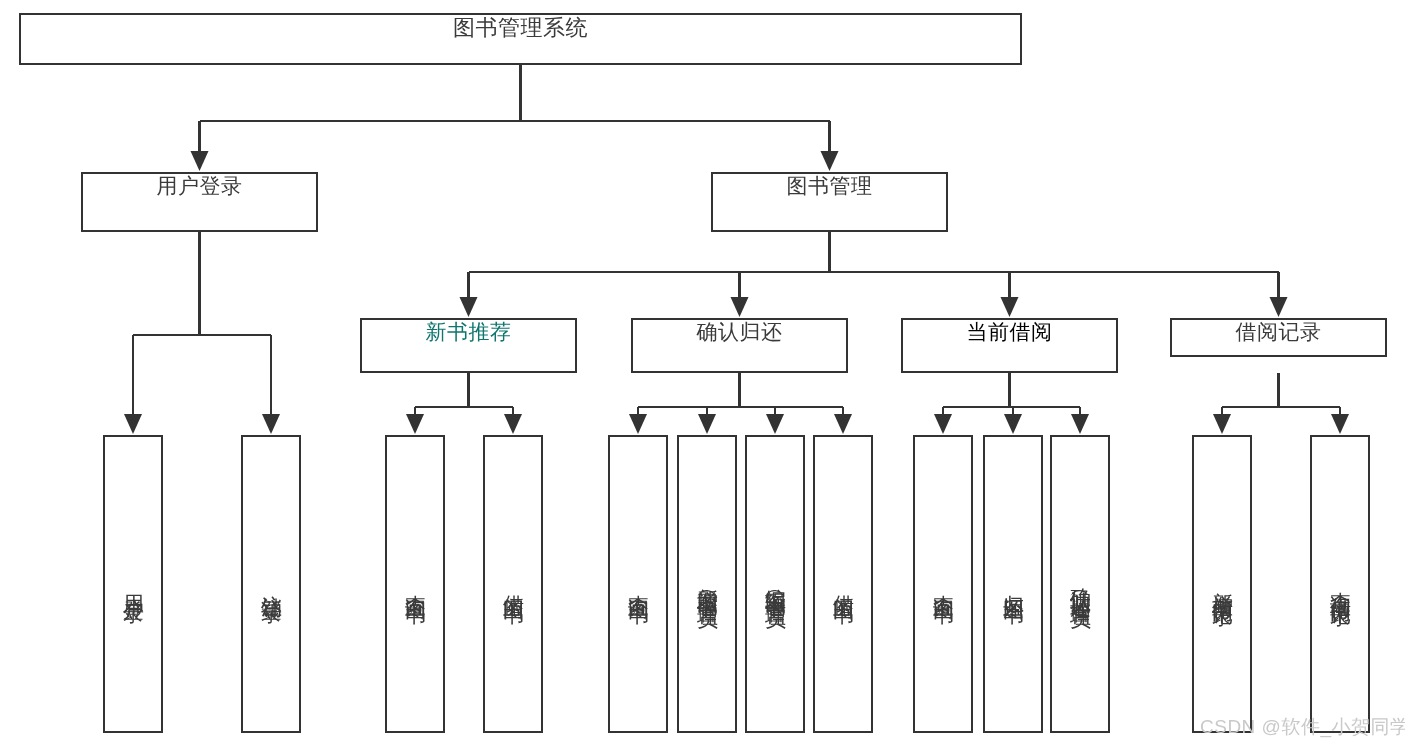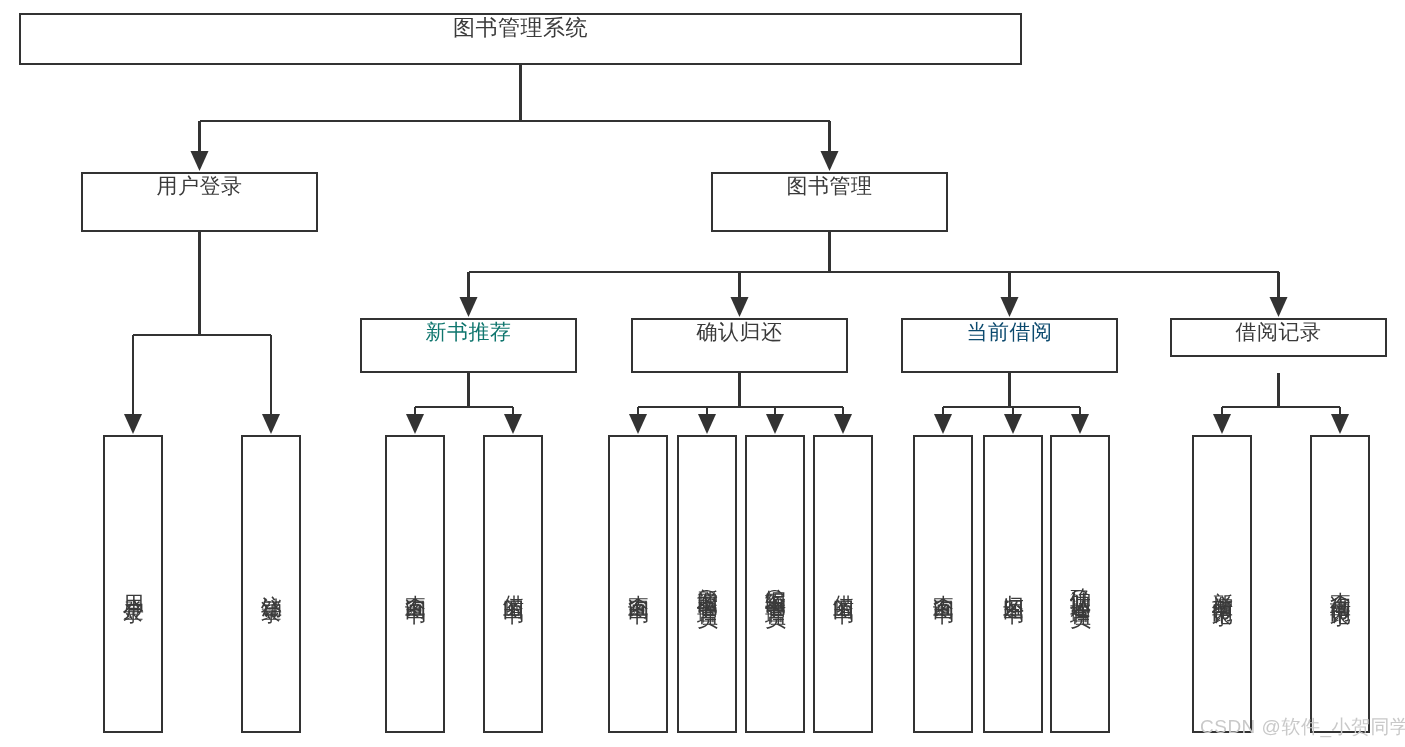--- a/index.html
+++ b/index.html
@@ -130,21 +130,21 @@
       <div class="node" style="left: 711px; top: 172px; width: 237px; height: 60px; border-color: rgb(51, 51, 51); background: rgb(255, 255, 255);">
         <span class="label" style="color: rgb(58, 58, 58);">图书管理</span>
       </div>
       <div class="node" style="left: 360px; top: 318px; width: 217px; height: 55px; border-color: rgb(51, 51, 51); background: rgb(255, 255, 255);">
         <span class="label" style="color: #0f766e;">新书推荐</span>
       </div>
       <div class="node" style="left: 631px; top: 318px; width: 217px; height: 55px; border-color: rgb(51, 51, 51); background: rgb(255, 255, 255);">
         <span class="label" style="color: rgb(58, 58, 58);">确认归还</span>
       </div>
       <div class="node" style="left: 901px; top: 318px; width: 217px; height: 55px; border-color: rgb(51, 51, 51); background: rgb(255, 255, 255);">
-        <span class="label" style="color: #0c4a6e;">当前借阅</span>
+        <span class="label" style="color: #000000;">当前借阅</span>
       </div>
       <div class="node" style="left: 1170px; top: 318px; width: 217px; height: 39px; border-color: rgb(51, 51, 51); background: rgb(255, 255, 255);">
         <span class="label" style="color: rgb(58, 58, 58);">借阅记录</span>
       </div>
       <div class="node vertical" style="left: 103px; top: 435px; width: 60px; height: 298px; border-color: rgb(51, 51, 51); background: rgb(255, 255, 255);">
         <span class="label" style="color: rgb(58, 58, 58);">用户登录</span>
       </div>
       <div class="node vertical" style="left: 241px; top: 435px; width: 60px; height: 298px; border-color: rgb(51, 51, 51); background: rgb(255, 255, 255);">
         <span class="label" style="color: rgb(58, 58, 58);">注销登录</span>
       </div>

